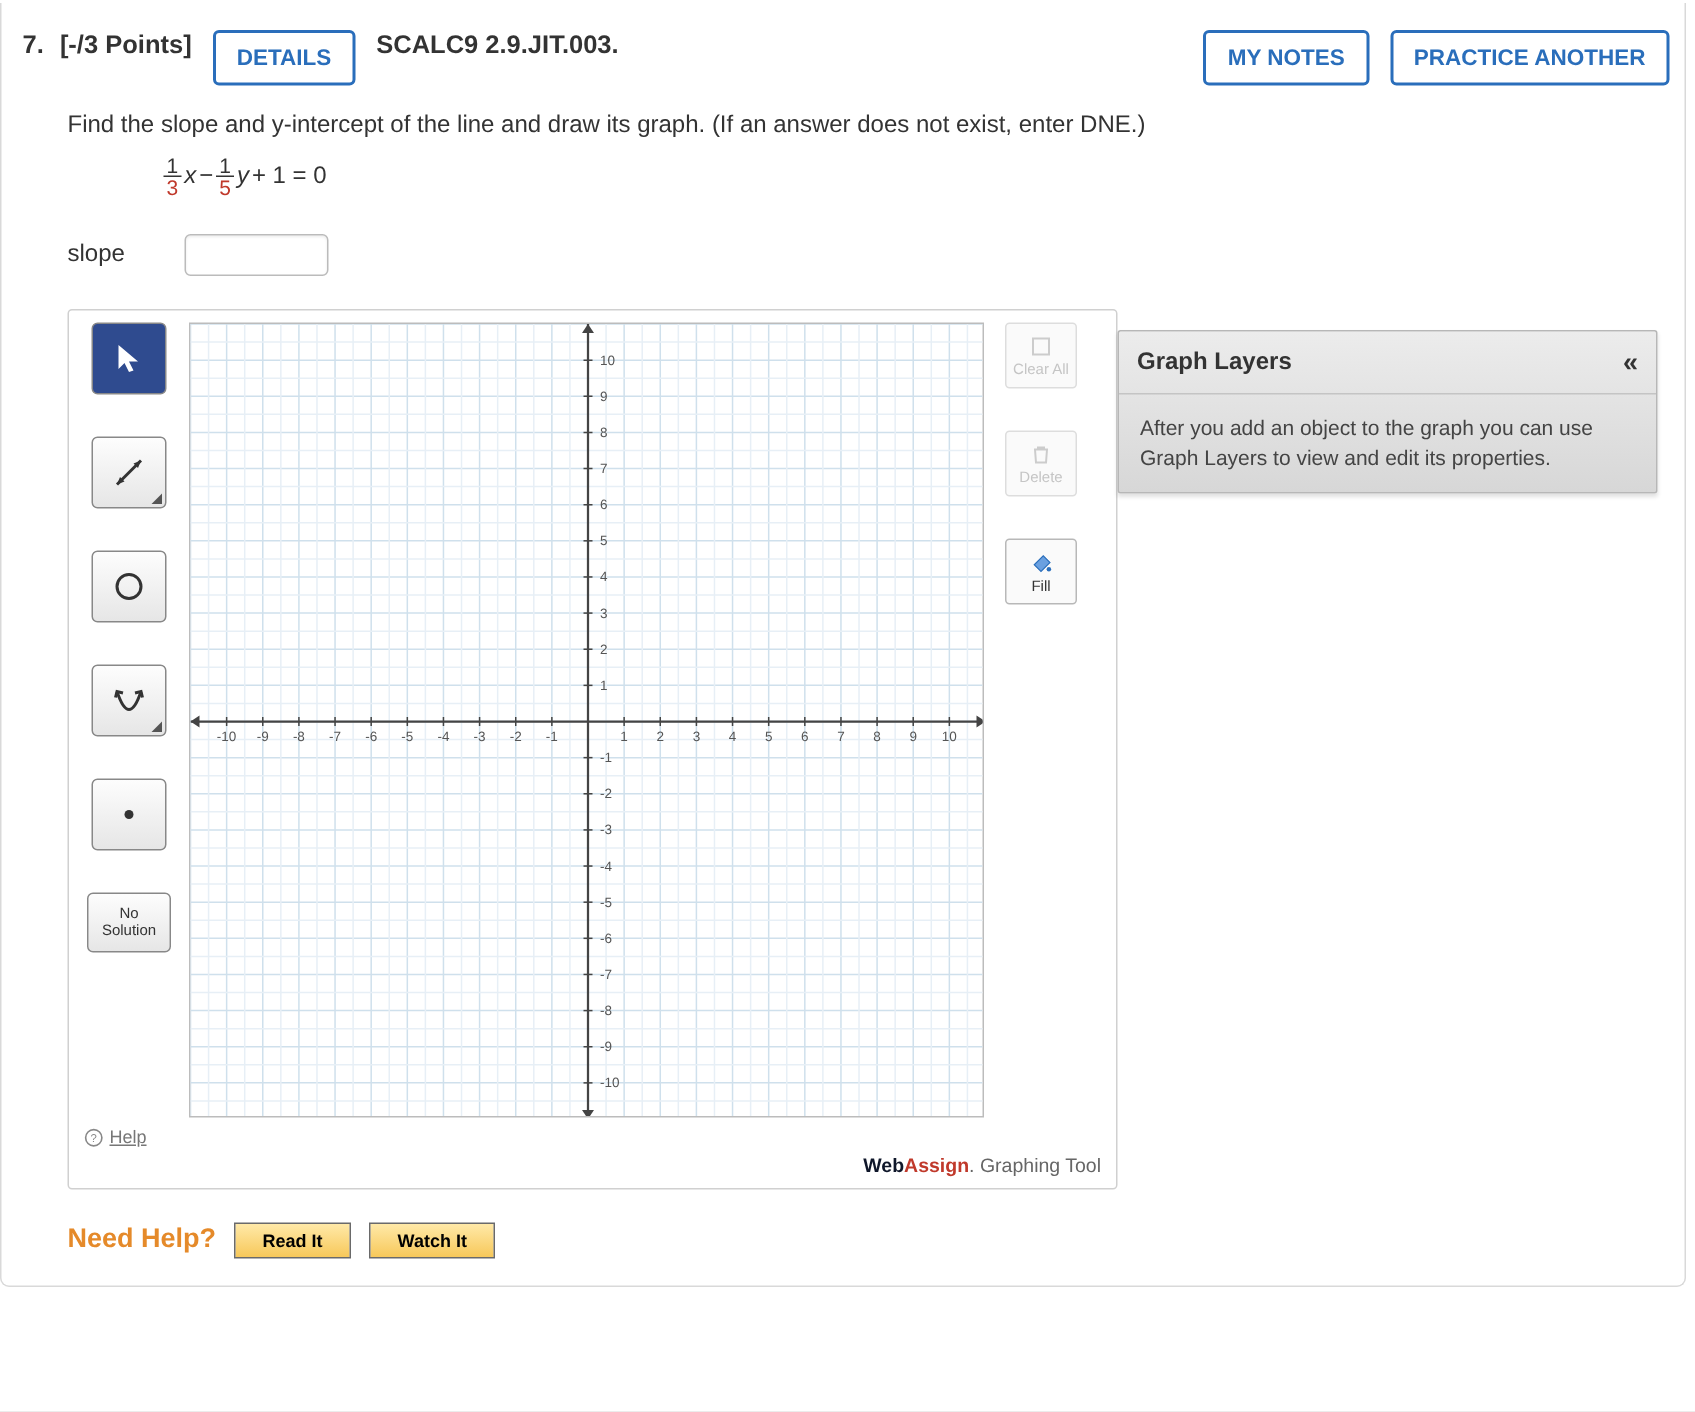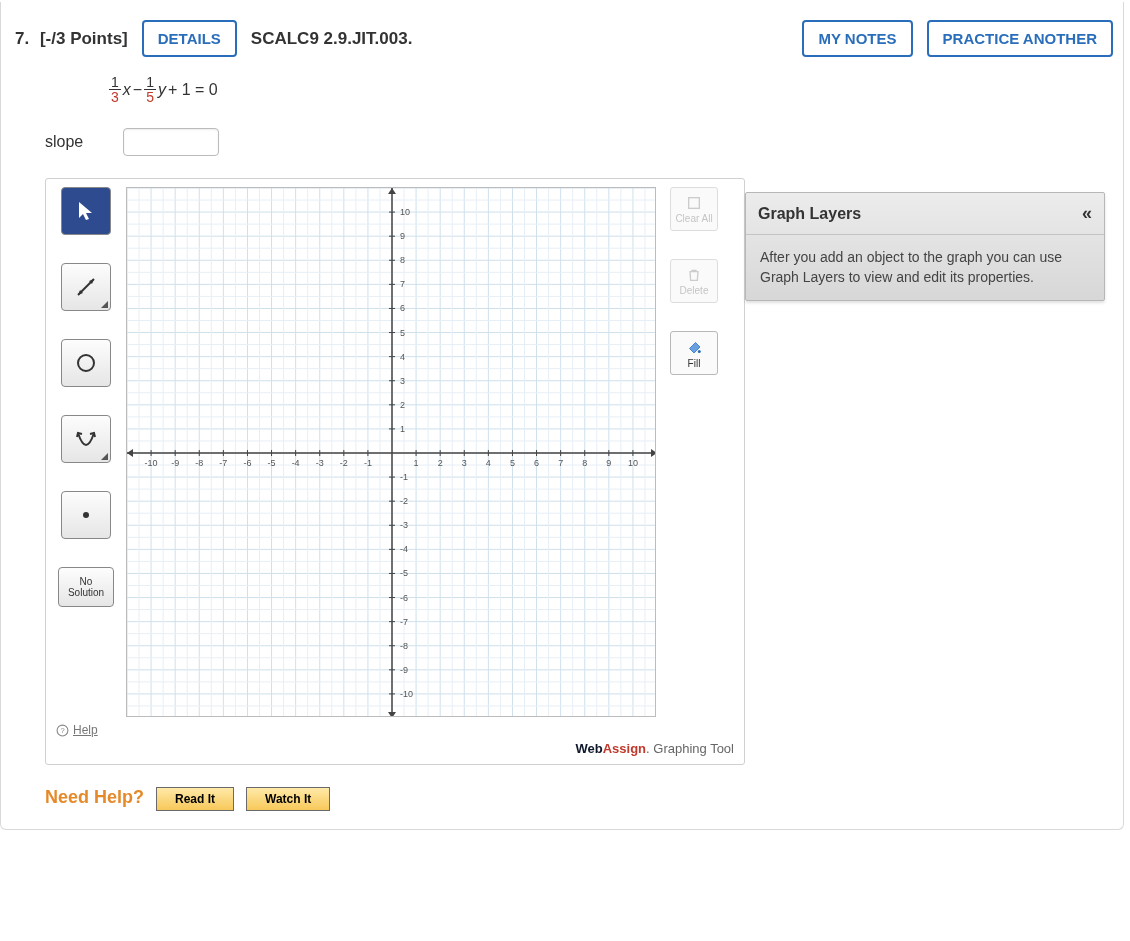--- a/index.html
+++ b/index.html
@@ -12,21 +12,21 @@
   }
   .card {
     border: 1px solid #d9d9d9;
     border-top: none;
     border-radius: 0 0 6px 6px;
     margin: 2px 6px 6px 0;
     padding: 18px 10px 18px 10px;
   }
   .header-row {
     display: flex;
-    align-items: center;
+    align-items: flex-start;
     gap: 14px;
     margin-bottom: 18px;
   }
   .qnum { font-weight: 700; font-size: 17px; margin-left: 4px;}
   .btn { 
     display:inline-flex; align-items:center; justify-content:center;
     font-weight: 600; padding: 8px 14px; border-radius: 4px;
     cursor: pointer; white-space: nowrap;
   }
   .btn-outline { border: 2px solid #2a6ebb; color:#2a6ebb; background:#fff; }
@@ -107,20 +107,21 @@
     </span>
     <span class="btn btn-outline">DETAILS</span>
     <span class="qid">SCALC9 2.9.JIT.003.</span>
     <span class="spacer"></span>
     <span class="btn btn-outline">MY NOTES</span>
     <span class="btn btn-outline">PRACTICE ANOTHER</span>
   </div>
 
   <div class="content">
 
+    <div class="prompt">Find the slope and y-intercept of the line and draw its graph. (If an answer does not exist, enter DNE.)</div>
 
     <div class="equation-wrap">
       <span class="frac">
         <span class="num">1</span>
         <span class="den">3</span>
       </span>
       <span style="font-style:italic">x</span>
       <span> − </span>
       <span class="frac">
         <span class="num">1</span>

